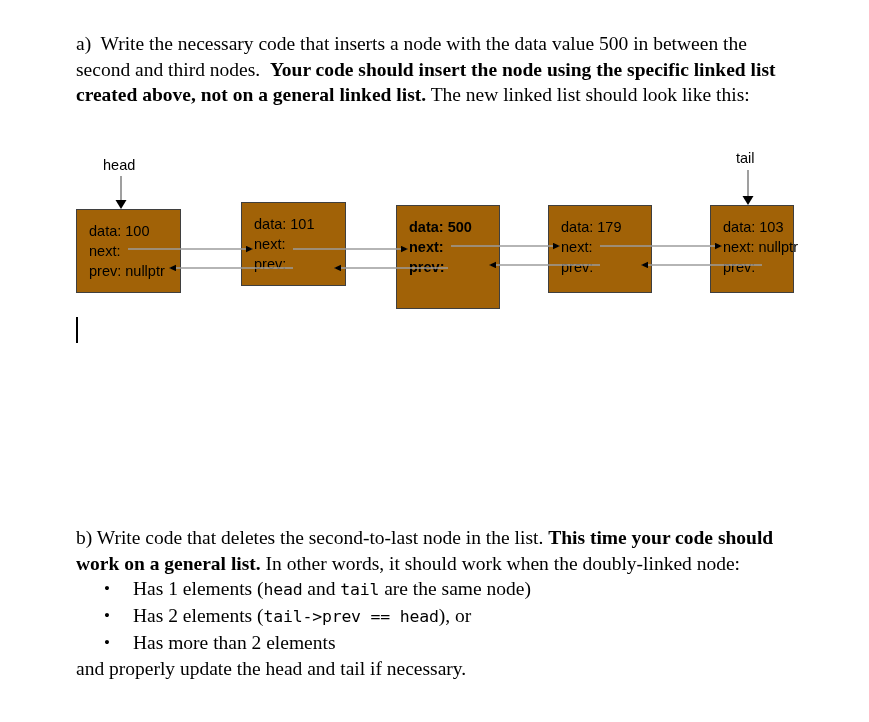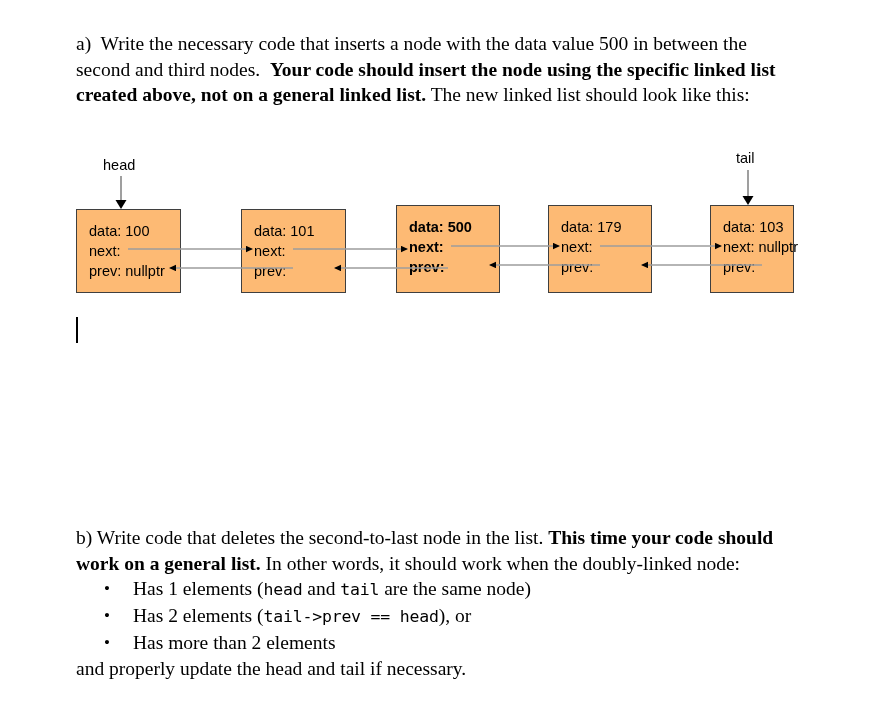--- a/index.html
+++ b/index.html
@@ -87,21 +87,21 @@
   #diagram {
     position: absolute;
     left: 0; top: 0;
     width: 869px;
     height: 722px;
     pointer-events: none;
   }
   .node-box {
     position: absolute;
     border: 1.6px solid #3f3f3f;
-    background: #fdba74;
+    background: #a16207;
     box-sizing: border-box;
     font-family: "Liberation Sans", sans-serif;
     font-size: 14.5px;
     color: #000;
   }
   .node-box.bold { font-weight: bold; }
   .node-line {
     position: absolute;
     left: 12px;
     white-space: nowrap;
@@ -128,27 +128,27 @@
 
   <div class="ptr-label" style="left:103px; top:157px;">head</div>
   <div class="ptr-label" style="left:736px; top:150px;">tail</div>
 
   <div class="node-box" style="left:76px; top:209px; width:105px; height:84px;">
     <div class="node-line l0">data: 100</div>
     <div class="node-line l1">next:</div>
     <div class="node-line l2">prev: nullptr</div>
   </div>
 
-  <div class="node-box" style="left:241px; top:209px; width:105px; height:84px;">
+  <div class="node-box" style="left:241px; top:202px; width:105px; height:84px;">
     <div class="node-line l0">data: 101</div>
     <div class="node-line l1">next:</div>
     <div class="node-line l2">prev:</div>
   </div>
 
-  <div class="node-box bold" style="left:396px; top:205px; width:104px; height:88px;">
+  <div class="node-box bold" style="left:396px; top:205px; width:104px; height:104px;">
     <div class="node-line l0">data: 500</div>
     <div class="node-line l1">next:</div>
     <div class="node-line l2">prev:</div>
   </div>
 
   <div class="node-box" style="left:548px; top:205px; width:104px; height:88px;">
     <div class="node-line l0">data: 179</div>
     <div class="node-line l1">next:</div>
     <div class="node-line l2">prev:</div>
   </div>

